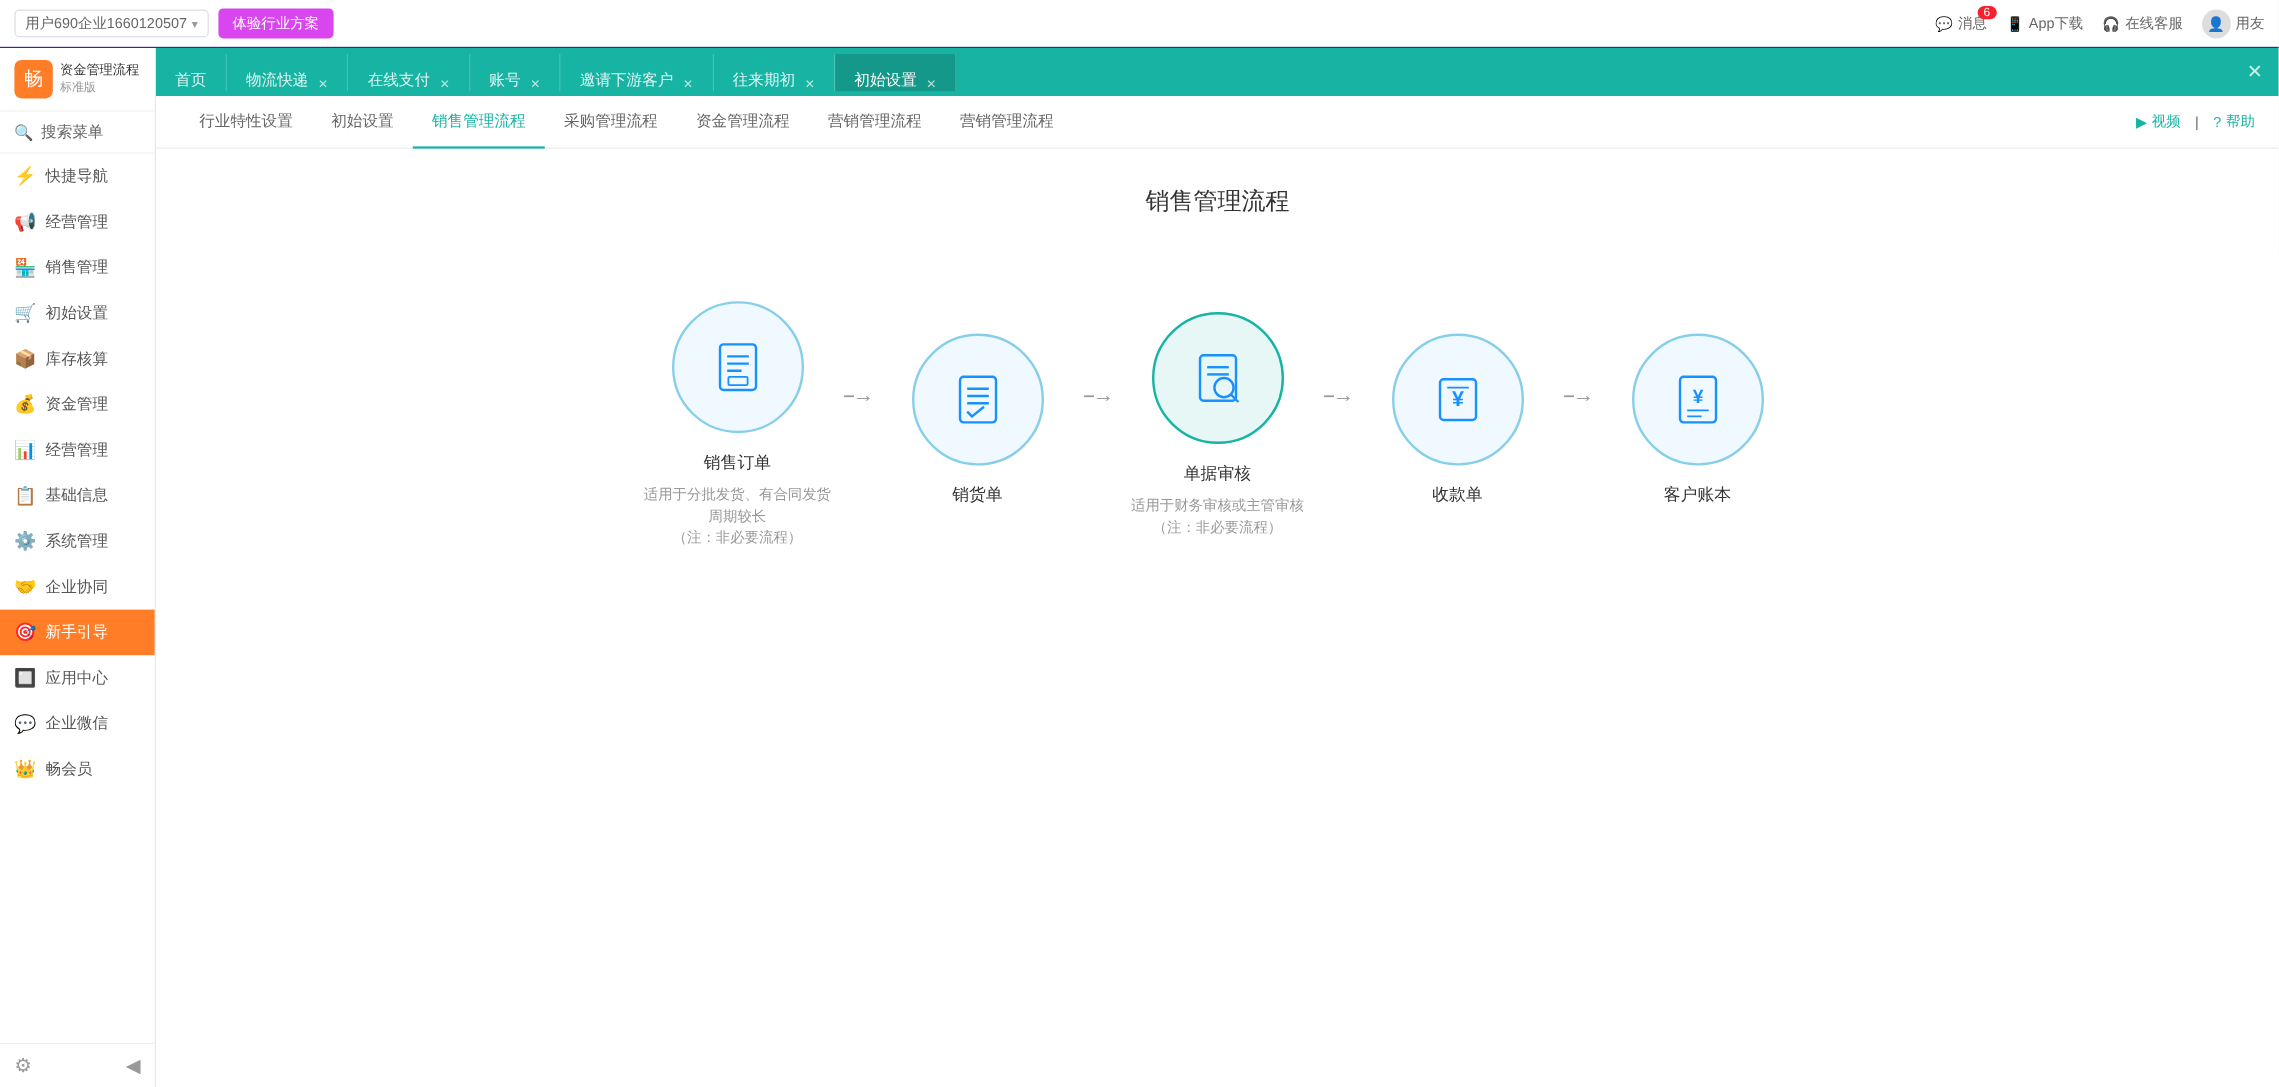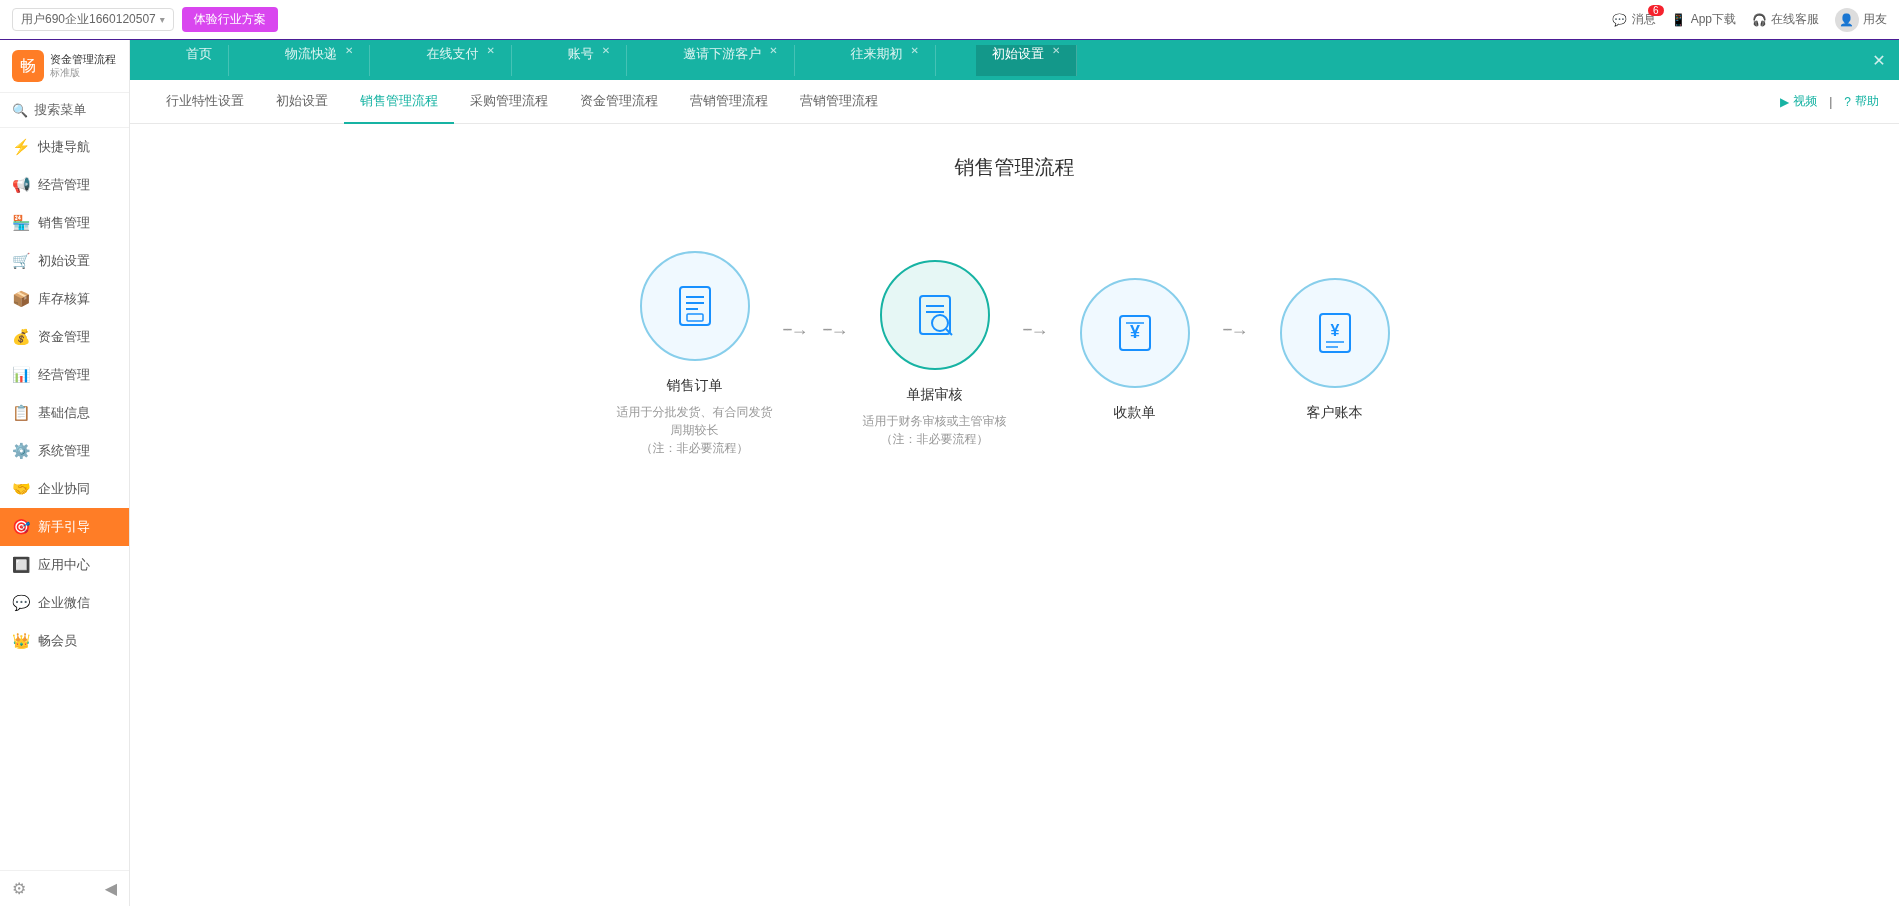--- a/index.html
+++ b/index.html
@@ -62,23 +62,23 @@
 
     
     .main { flex: 1; display: flex; flex-direction: column; overflow: hidden; }
 
     
     .nav-tabs {
       display: flex; align-items: center; background: #17b3a3; height: 40px;
       padding: 0 0 0 0; overflow: hidden;
     }
     .nav-tab {
-      display: flex; align-items: flex-start; padding: 0 16px; height: 31px;
+      display: flex; align-items: flex-end; padding: 0 16px; height: 31px;
       color: rgba(255,255,255,0.85); font-size: 13px; cursor: pointer;
-      border-right: 1px solid rgba(255,255,255,0.2); gap: 4px; white-space: nowrap; margin-left: 40px;
+      border-right: 1px solid rgba(255,255,255,0.2); gap: 4px; white-space: nowrap;
     }
     .nav-tab.active { background: rgba(0,0,0,0.15); color: #fff; }
     .nav-tab .close-btn { font-size: 10px; color: rgba(255,255,255,0.7); margin-left: 4px; }
     .nav-tabs-spacer { flex: 1; }
     .nav-tabs-close { width: 40px; display: flex; align-items: center; justify-content: center; color: rgba(255,255,255,0.8); font-size: 16px; cursor: pointer; }
 
     
     .sub-tabs {
       display: flex; align-items: center; background: #fff; padding: 0 20px;
       border-bottom: 1px solid #e8e8e8; height: 44px; justify-content: space-between;
@@ -310,20 +310,33 @@
               <rect x="17" y="33" width="16" height="7" rx="1" stroke="#1890ff" stroke-width="1.5" fill="none"></rect>
             </svg>
           </div>
           <div class="flow-step-name">销售订单</div>
           <div class="flow-step-desc">适用于分批发货、有合同发货周期较长</div>
           <div class="flow-step-desc">（注：非必要流程）</div>
         </div>
 
         <div class="flow-arrow">--→</div>
 
+        <div class="flow-step">
+          <div class="flow-circle">
+            <svg class="step-svg" viewBox="0 0 50 50" fill="none" xmlns="http://www.w3.org/2000/svg">
+              <rect x="10" y="6" width="30" height="38" rx="3" stroke="#1890ff" stroke-width="2" fill="none"></rect>
+              <line x1="16" y1="16" x2="34" y2="16" stroke="#1890ff" stroke-width="2"></line>
+              <line x1="16" y1="22" x2="34" y2="22" stroke="#1890ff" stroke-width="2"></line>
+              <line x1="16" y1="28" x2="34" y2="28" stroke="#1890ff" stroke-width="2"></line>
+              <polyline points="16,35 20,39 30,31" stroke="#1890ff" stroke-width="2" fill="none"></polyline>
+            </svg>
+          </div>
+          <div class="flow-step-name">销货单</div>
+          <div class="flow-step-desc"></div>
+        </div>
 
         <div class="flow-arrow">--→</div>
 
         <div class="flow-step">
           <div class="flow-circle darker">
             <svg class="step-svg" viewBox="0 0 50 50" fill="none" xmlns="http://www.w3.org/2000/svg">
               <rect x="10" y="6" width="30" height="38" rx="3" stroke="#1890ff" stroke-width="2" fill="none"></rect>
               <line x1="16" y1="16" x2="34" y2="16" stroke="#1890ff" stroke-width="2"></line>
               <line x1="16" y1="22" x2="34" y2="22" stroke="#1890ff" stroke-width="2"></line>
               <circle cx="30" cy="33" r="8" stroke="#1890ff" stroke-width="2" fill="none"></circle>

